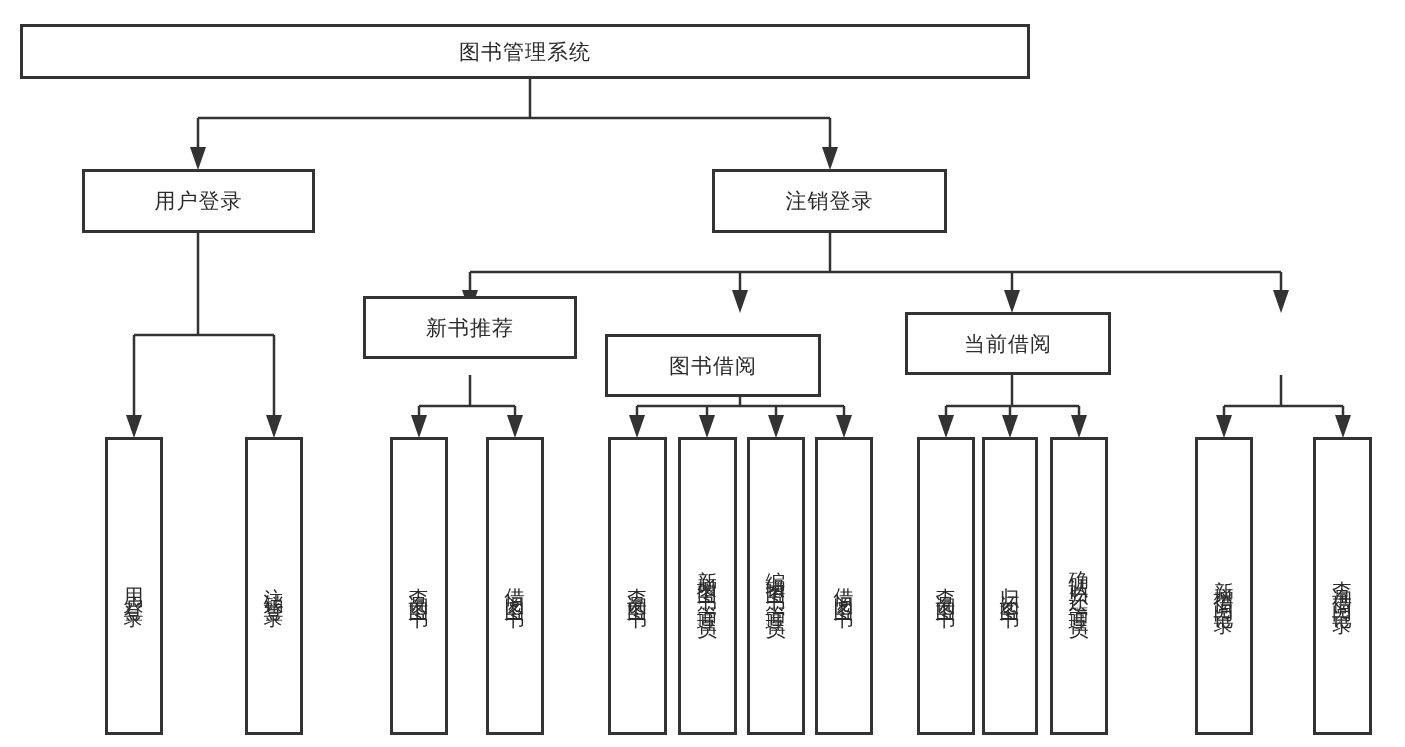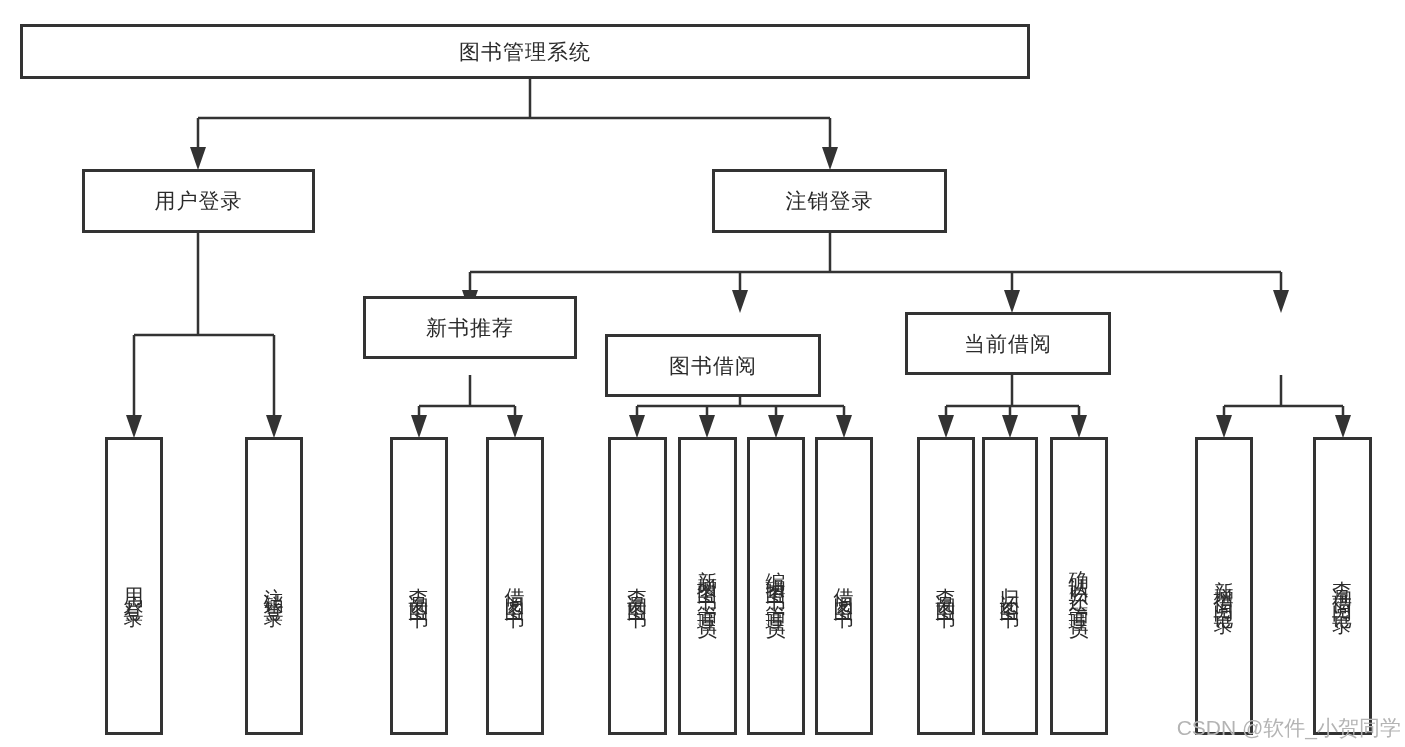--- a/index.html
+++ b/index.html
@@ -160,15 +160,14 @@
     <span class="vtext">确认归还（管理员）</span>
   </div>
 
   <div class="vbox" style="left:1195px; width:58px;">
     <span class="vtext">新增借阅记录</span>
   </div>
   <div class="vbox" style="left:1313px; width:59px;">
     <span class="vtext">查询借阅记录</span>
   </div>
 
-  <div class="watermark">CSDN @软件_小贺同学</div>
 
 </div>
 
 </body></html>

